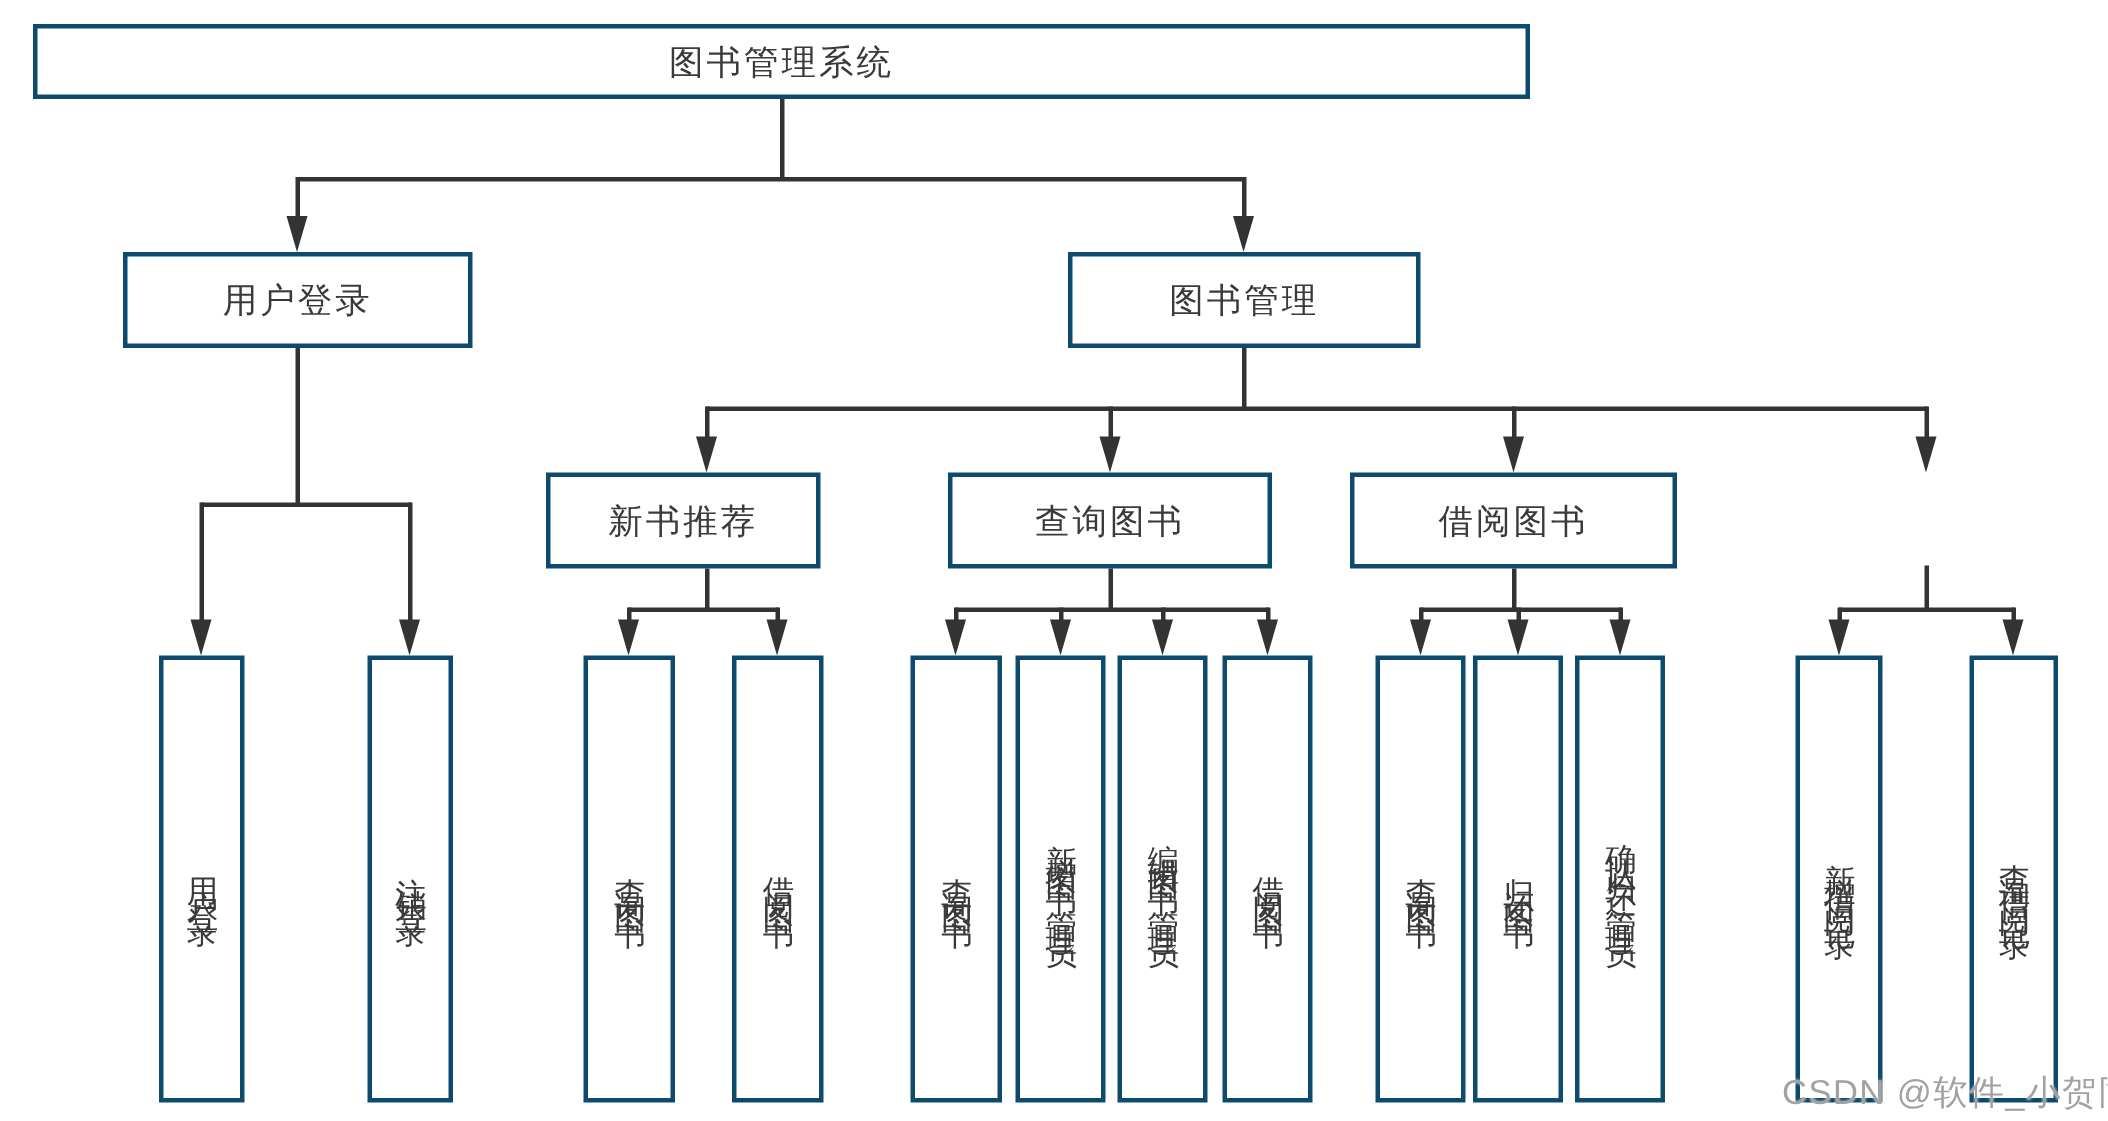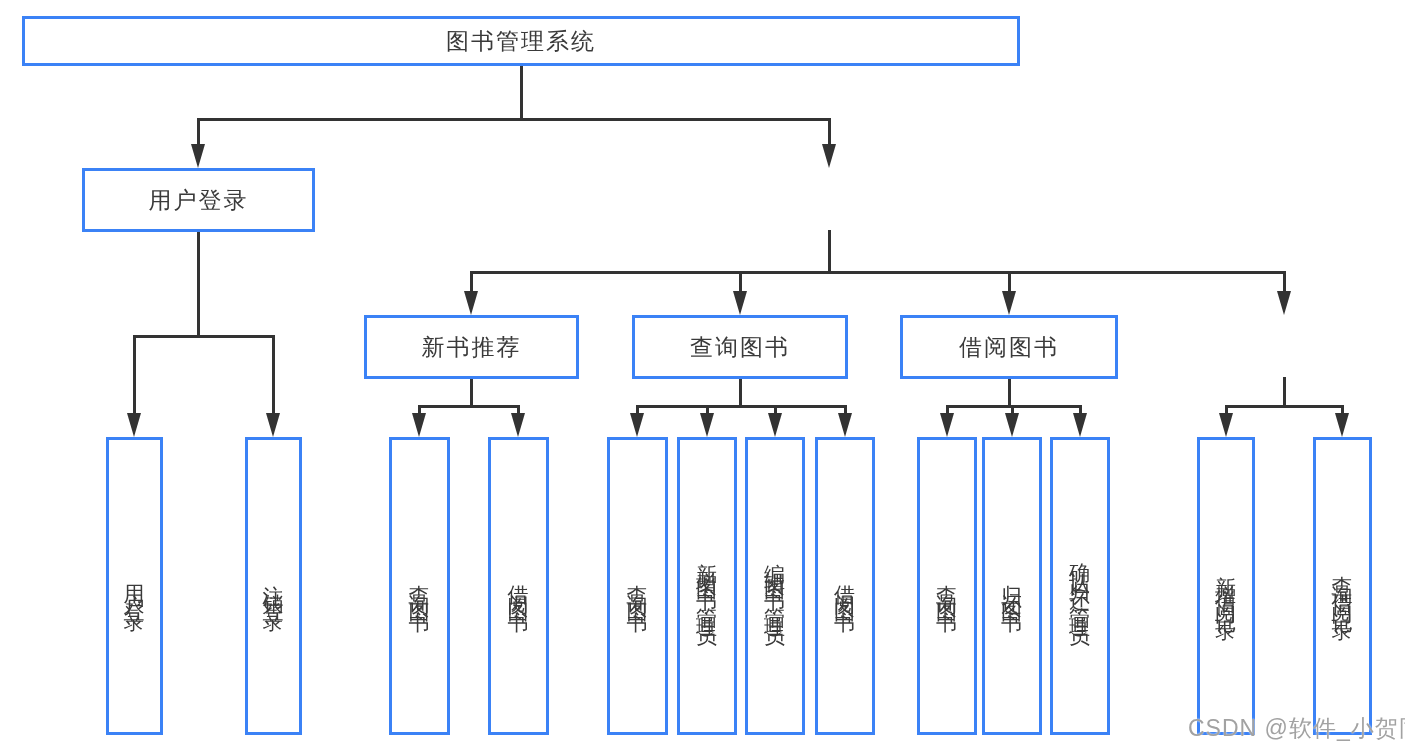--- a/index.html
+++ b/index.html
@@ -7,21 +7,21 @@
     position: relative;
     width: 1405px;
     height: 747px;
     background: #ffffff;
     overflow: hidden;
     font-family: "Liberation Sans", "DejaVu Sans", sans-serif;
   }
   .box {
     position: absolute;
     box-sizing: border-box;
-    border: 3px solid #3b82f6;
+    border: 3px solid #0c4a6e;
     background: #ffffff;
     display: flex;
     align-items: center;
     justify-content: center;
     color: #3a3a3a;
     text-align: right;
   }
   .box.h { font-size: 23px; letter-spacing: 2px; white-space: nowrap; }
   .box.v span {
     writing-mode: vertical-rl;
@@ -110,22 +110,23 @@
   <div class="vl" style="left:1283px;top:377px;height:30px;"></div>
   <div class="hl" style="left:1226px;top:405px;width:117px;"></div>
   <div class="vl" style="left:1225px;top:405px;height:10px;"></div>
   <div class="ah" style="left:1219px;top:413px;"></div>
   <div class="vl" style="left:1341px;top:405px;height:10px;"></div>
   <div class="ah" style="left:1335px;top:413px;"></div>
 
   <div class="box h" style="left:22px;top:16px;width:998px;height:50px;">图书管理系统</div>
 
   <div class="box h" style="left:82px;top:168px;width:233px;height:64px;">用户登录</div>
+  <div class="box h" style="left:712px;top:168px;width:235px;height:64px;">图书管理</div>
 
-  <div class="box h" style="left:364px;top:315px;width:215px;height:64px;">新书推荐</div>
+  <div class="box h" style="left:364px;top:315px;width:183px;height:64px;">新书推荐</div>
   <div class="box h" style="left:632px;top:315px;width:216px;height:64px;">查询图书</div>
   <div class="box h" style="left:900px;top:315px;width:218px;height:64px;">借阅图书</div>
 
   <div class="box v" style="left:106px;top:437px;width:57px;height:298px;">
     <span>用户登录</span>
     </div>
   <div class="box v" style="left:245px;top:437px;width:57px;height:298px;">
     <span>注销登录</span>
     </div>
 

